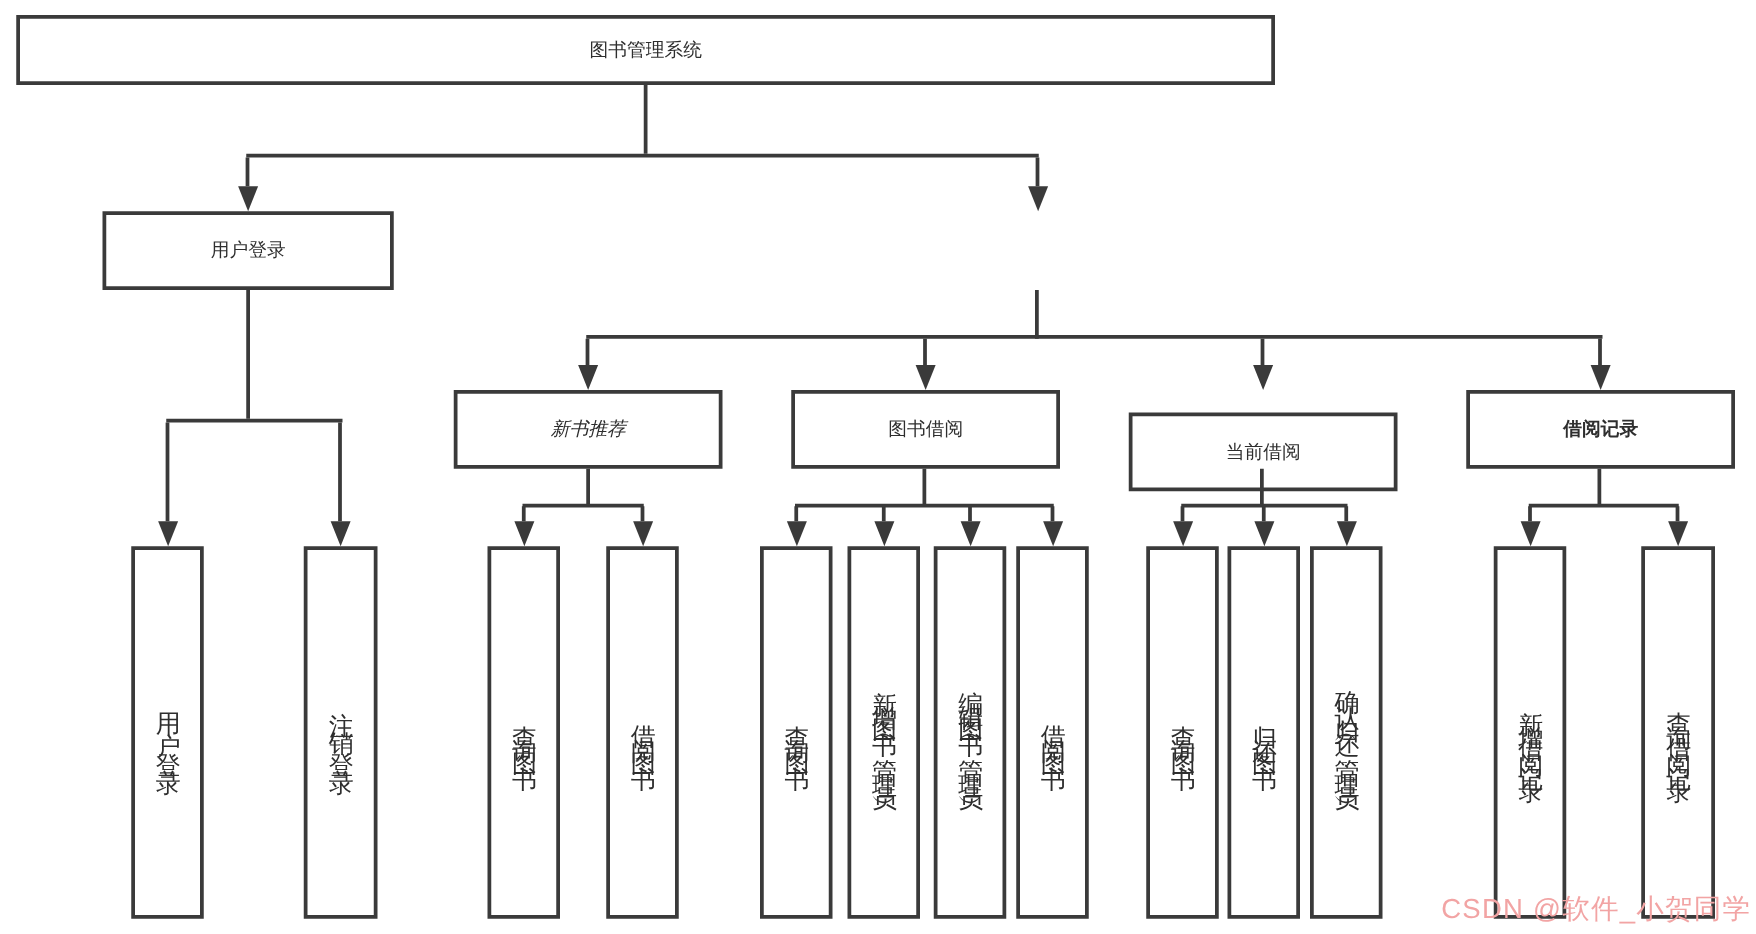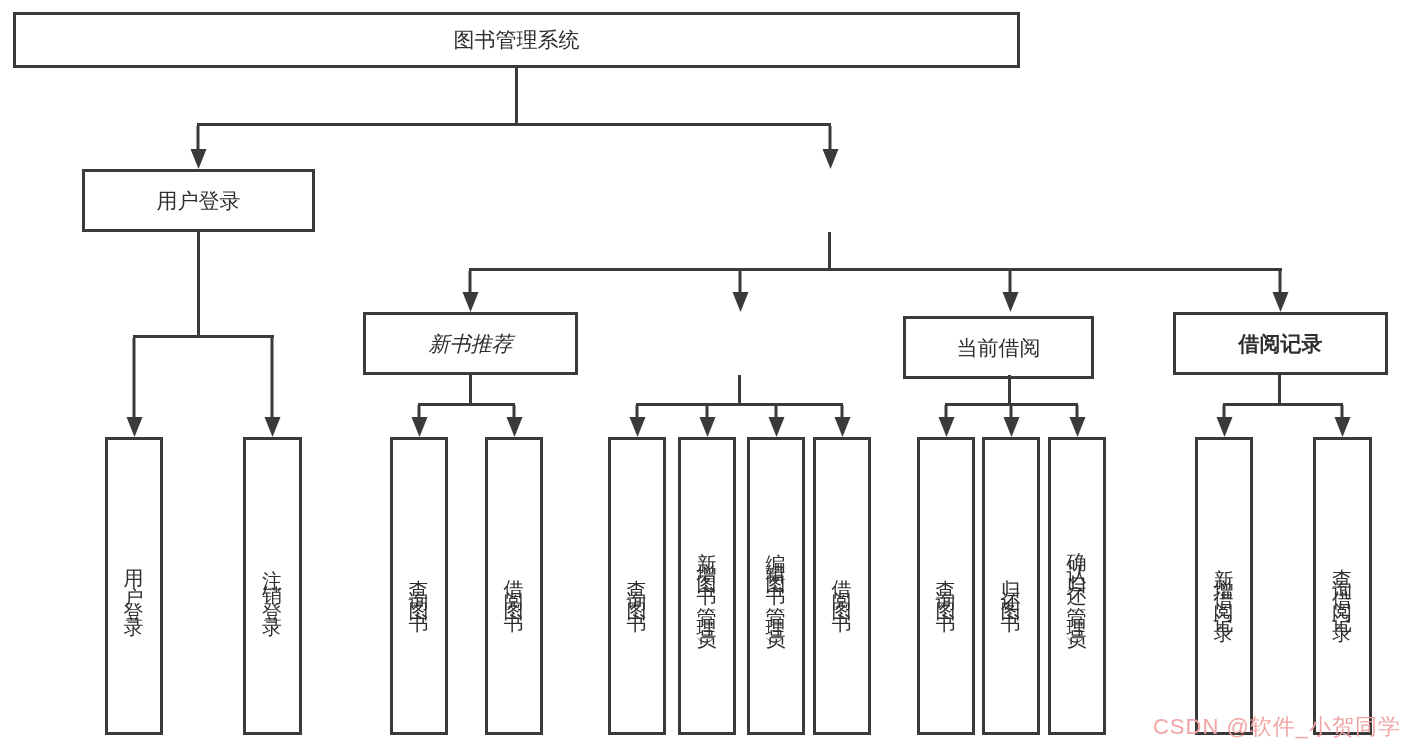--- a/index.html
+++ b/index.html
@@ -10,21 +10,21 @@
     font-family:"Liberation Sans","DejaVu Sans",sans-serif;
     overflow:hidden;
   }
   .box{
     position:absolute;
     box-sizing:border-box;
     border:3px solid #3a3a3a;
     background:#ffffff;
     display:flex;align-items:center;justify-content:center;
     color:#2e2e2e;
-    font-size:21px;
+    font-size:15px;
     white-space:nowrap;
   }
   .vbox{
     writing-mode:vertical-rl;
     text-orientation:mixed;
     font-size:20px;
     letter-spacing:11px;
     line-height:1;
     white-space:normal;
   }
@@ -99,21 +99,22 @@
   <div class="arrow" style="left:1010px;top:271px;height:41px;">
       <div class="shaft"></div>
       <div class="head"></div>
     </div>
   <div class="arrow" style="left:1280px;top:271px;height:41px;">
       <div class="shaft"></div>
       <div class="head"></div>
     </div>
 
   <div class="box" style="left:363px;top:312px;width:215px;height:63px;font-style:italic;">新书推荐</div>
-  <div class="box" style="left:903px;top:316px;width:191px;height:63px;">当前借阅</div>
+  <div class="box" style="left:633px;top:312px;width:215px;height:63px;">图书借阅</div>
+  <div class="box" style="left:903px;top:330px;width:215px;height:63px;">当前借阅</div>
   <div class="box" style="left:1173px;top:312px;width:215px;height:63px;font-weight:bold;">借阅记录</div>
 
   <div class="vline" style="left:469px;top:375px;height:30px;"></div>
   <div class="hline" style="left:418px;top:403px;width:97px;"></div>
   <div class="arrow" style="left:419px;top:405px;height:32px;">
       <div class="shaft"></div>
       <div class="head"></div>
     </div>
   <div class="arrow" style="left:514px;top:405px;height:32px;">
       <div class="shaft"></div>

